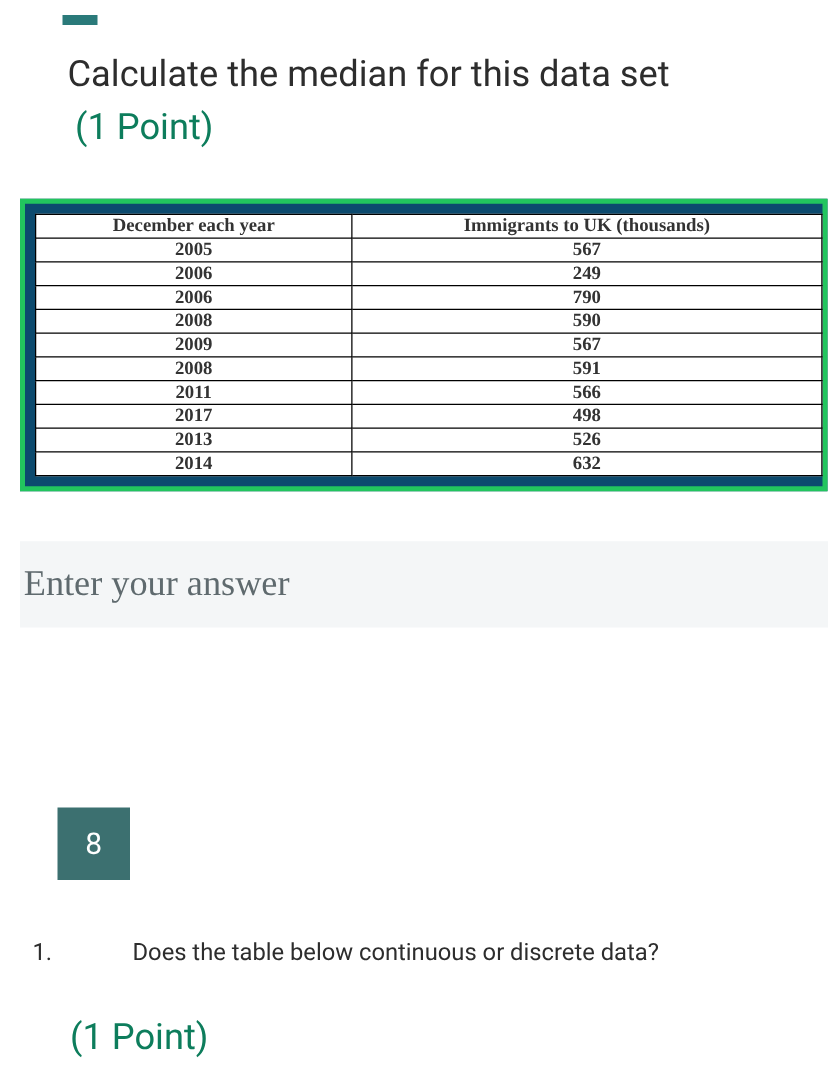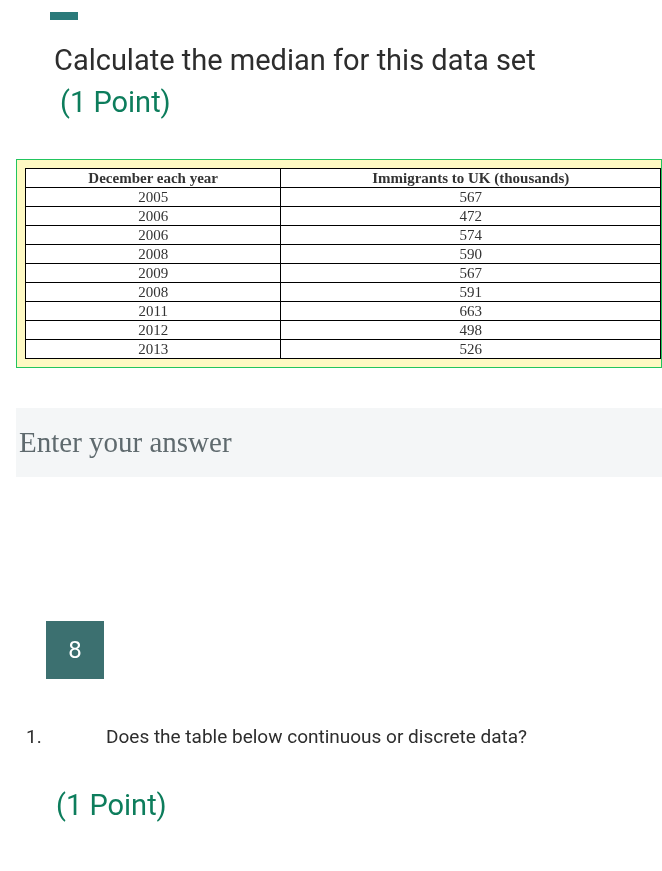--- a/index.html
+++ b/index.html
@@ -30,42 +30,42 @@
       line-height: 1.4;
     }
     .points {
       color: #0d7d5c;
       font-size: 29px;
       font-weight: 400;
       padding-left: 44px;
     }
     .table-container {
       margin: 40px 4px 0 4px;
-      border: 1px solid #22c55e;
+      border: 4px solid #22c55e;
       padding: 4px;
-      background: #fef9c3;
+      background: #0c4a6e;
     }
     table {
       width: 100%;
       border-collapse: collapse;
       background: #fff;
     }
     table th, table td {
       border: 1px solid #000;
       text-align: center;
       font-size: 15px;
       padding: 0 4px;
       line-height: 1.2;
       font-family: 'Times New Roman', serif;
     }
     table th {
       font-weight: bold;
     }
     table td {
-      font-weight: normal;
+      font-weight: bold;
       text-align: center;
     }
     .answer-input {
       width: 100%;
       border: none;
       background: #f4f6f7;
       font-size: 29px;
       color: #666;
       padding: 18px 3px;
       margin-top: 40px;
@@ -119,49 +119,53 @@
           <th>Immigrants to UK (thousands)</th>
         </tr>
       </thead>
       <tbody id="table-body">
           <tr>
             <td>2005</td>
             <td>567</td>
           </tr>
           <tr>
             <td>2006</td>
-            <td>472</td>
+            <td>249</td>
           </tr>
           <tr>
             <td>2006</td>
-            <td>574</td>
+            <td>790</td>
           </tr>
           <tr>
             <td>2008</td>
             <td>590</td>
           </tr>
           <tr>
             <td>2009</td>
             <td>567</td>
           </tr>
           <tr>
             <td>2008</td>
             <td>591</td>
           </tr>
           <tr>
             <td>2011</td>
-            <td>663</td>
+            <td>566</td>
           </tr>
           <tr>
-            <td>2012</td>
+            <td>2017</td>
             <td>498</td>
           </tr>
           <tr>
             <td>2013</td>
             <td>526</td>
+          </tr>
+          <tr>
+            <td>2014</td>
+            <td>632</td>
           </tr>
         </tbody>
     </table>
   </div>
 
   <input type="text" class="answer-input" placeholder="Enter your answer" style="">
 </div>
 
 <div class="question-number-box">
   <span>8</span>

